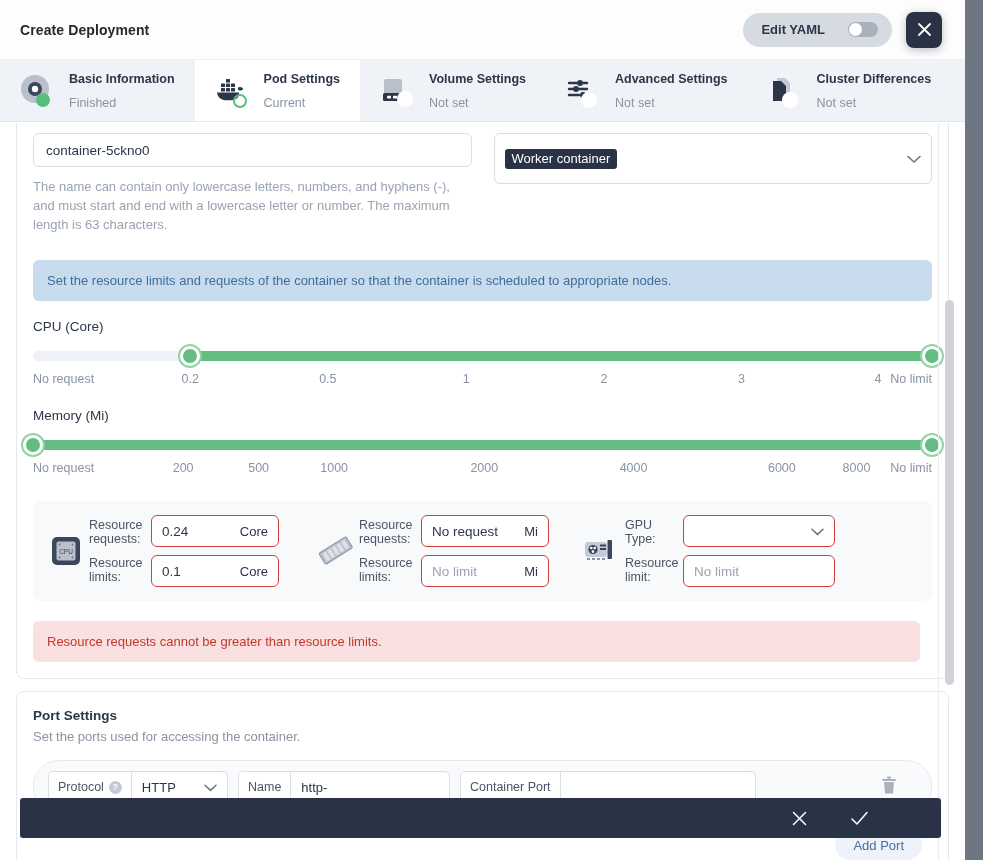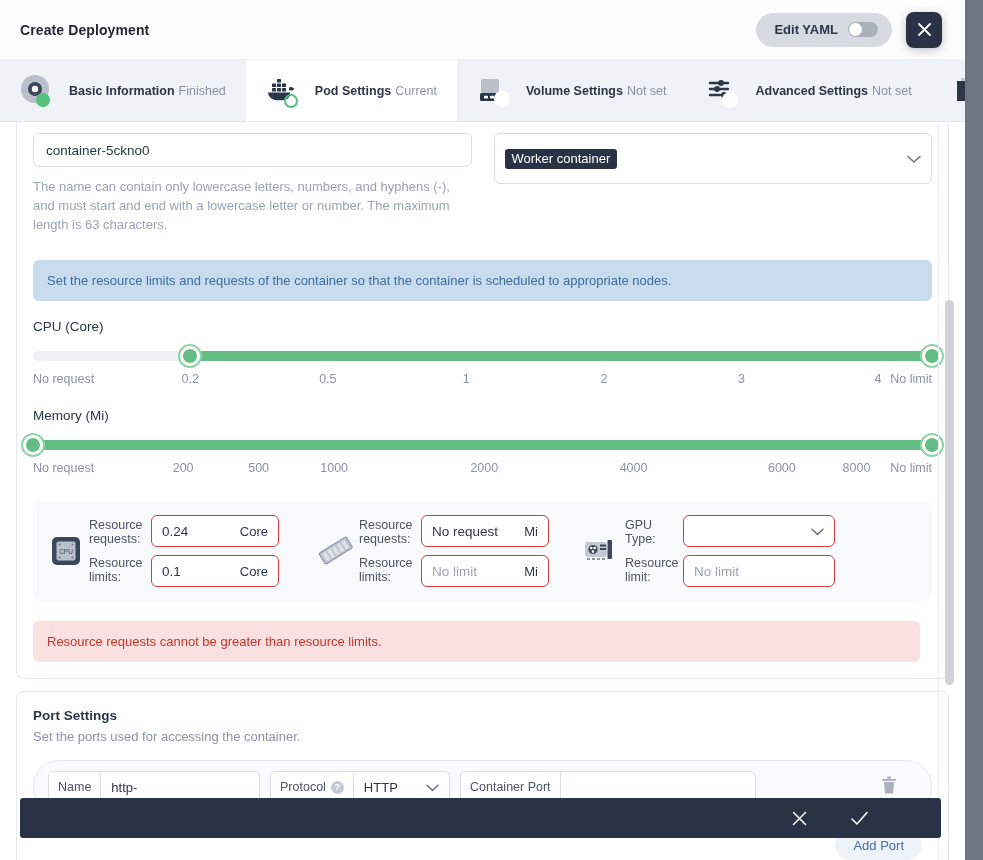--- a/index.html
+++ b/index.html
@@ -36,21 +36,21 @@
   .modal-title {
     margin-left: 20px;
     font-size: 14px; font-weight: bold;
     color: #24282f; letter-spacing: .1px;
   }
   .header-right {
     margin-left: auto; display: flex; align-items: center;
     padding-right: 0px;
   }
   .yaml-toggle {
-    display: flex; align-items: center; gap: 10px;
+    display: flex; align-items: center; gap: 23px;
     background: #d6dae1;
     border-radius: 22px;
     height: 34px;
     padding: 0 14px 0 18px;
     cursor: pointer;
     margin-right: 14px;
   }
   .yaml-toggle .lbl { font-size: 13px; color: #2b3648; font-weight: 600; }
   .switch {
     width: 30px; height: 15px; border-radius: 9px;
@@ -79,21 +79,21 @@
     border-bottom: 1px solid #e3e8ef;
   }
   .step {
     display: flex; align-items: center; gap: 11px;
     padding: 0 20px 0 18px;
     cursor: pointer;
     position: relative;
   }
   .step.active { background: #ffffff; }
   .step .s-icon { width: 40px; height: 36px; position: relative; flex: none; }
-  .step .s-text { display: flex; gap: 4px; }
+  .step .s-text { display: flex; flex-direction: column; gap: 10px; }
   .step .s-name { font-size: 12.5px; font-weight: bold; color: #2b3648; white-space: nowrap; }
   .step .s-status { font-size: 12.5px; color: #8a93a3; white-space: nowrap; }
   .dot-badge {
     position: absolute; right: 2px; bottom: 0px;
     width: 14px; height: 14px; border-radius: 50%;
     border: 2px solid #55c07c; background: transparent;
     box-sizing: border-box;
   }
   .dot-badge.filled { background: #55c07c; border-color: #55c07c; }
   .dot-badge.grey { border-color: #ffffff; background:#ffffff; box-shadow: 0 0 0 1px #ffffff; }
@@ -578,42 +578,42 @@
       </div>
 
       <div class="err-banner">Resource requests cannot be greater than resource limits.</div>
     </div>
 
     <div class="card">
       <div class="sect-title">Port Settings</div>
       <div class="sect-sub">Set the ports used for accessing the container.</div>
 
       <div class="port-row">
-        <div class="ig name">
-          <div class="addon">Name</div>
-          <div class="val" style="flex:1">
-            <span>http-</span>
-          </div>
-        </div>
-
         <div class="ig proto">
           <div class="addon">
             <span>Protocol</span>
             <span class="qmark">?</span>
           </div>
           <div class="val">
             <span>HTTP</span>
             <span style="margin-left:auto">
               <svg width="13" height="8" viewBox="0 0 13 8">
                   <path d="M1 1.2 L6.5 6.4 L12 1.2" stroke="#6a7484" stroke-width="1.5" fill="none" stroke-linecap="round"></path>
                 </svg>
             </span>
           </div>
         </div>
 
+        <div class="ig name">
+          <div class="addon">Name</div>
+          <div class="val" style="flex:1">
+            <span>http-</span>
+          </div>
+        </div>
+
         <div class="ig cport">
           <div class="addon">Container Port</div>
           <div class="val" style="flex:1">
             <span></span>
           </div>
         </div>
 
         <div class="trash">
           <svg width="16" height="19" viewBox="0 0 16 19">
             <rect x="1" y="3" width="14" height="2" rx="1" fill="#aab1bd"></rect>

